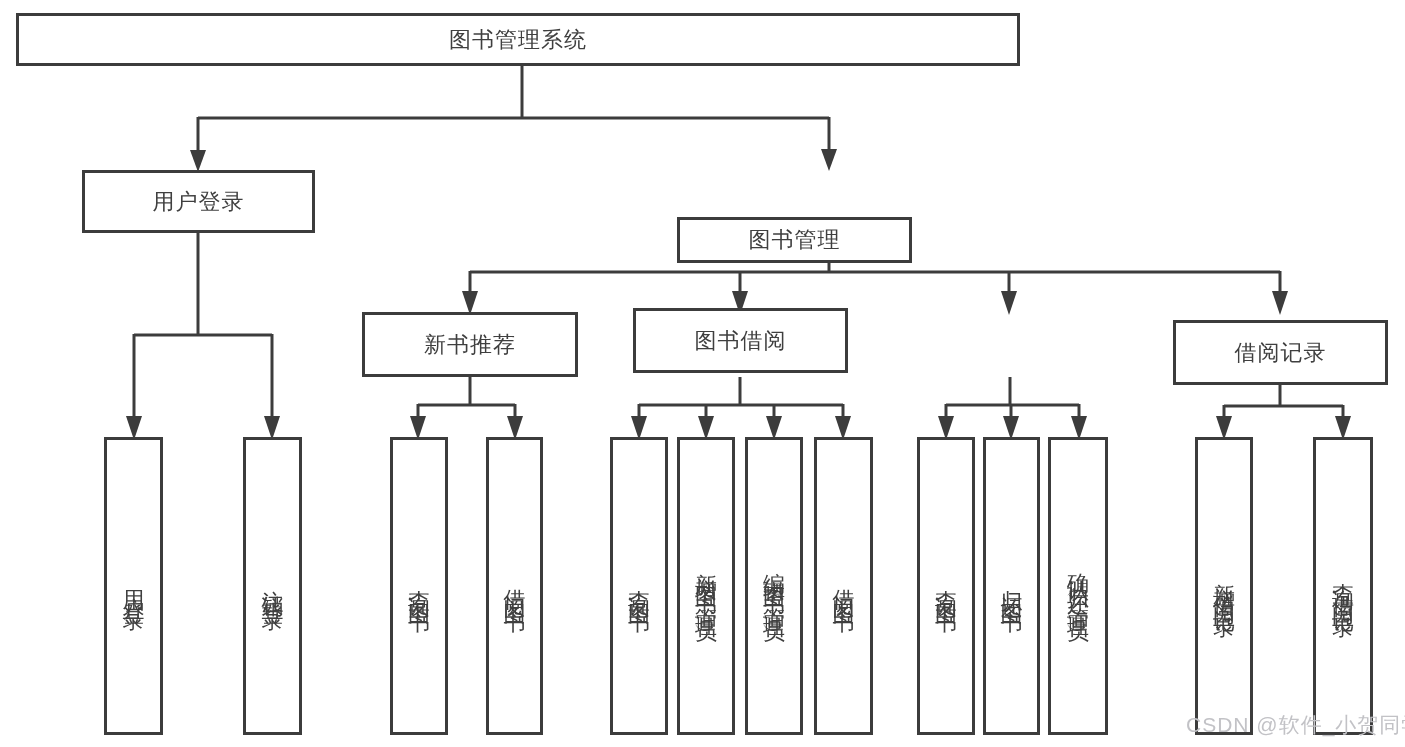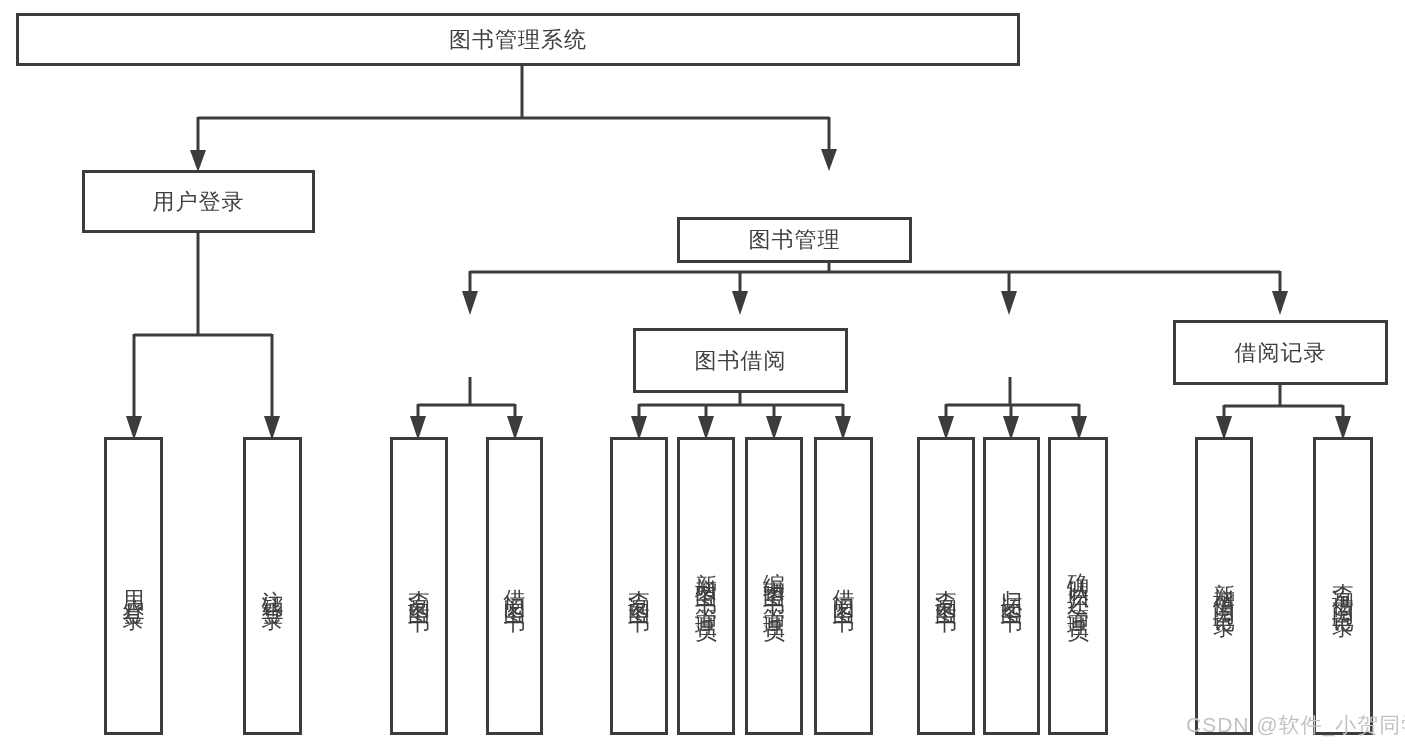--- a/index.html
+++ b/index.html
@@ -146,21 +146,24 @@
     <span>图书管理系统</span>
   </div>
 
   <div class="node hnode" style="left:82px; top:170px; width:233px; height:63px;">
     <span>用户登录</span>
   </div>
   <div class="node hnode" style="left:677px; top:169px; width:235px; height:46px;margin-top:48px;">
     <span>图书管理</span>
   </div>
 
-  <div class="node hnode" style="left:633px; top:328px; width:215px; height:65px;">
+  <div class="node hnode" style="left:362px; top:312px; width:216px; height:65px;">
+    <span>新书推荐</span>
+  </div>
+  <div class="node hnode" style="left:633px; top:308px; width:215px; height:65px;">
     <span>图书借阅</span>
   </div>
   <div class="node hnode" style="left:1173px; top:320px; width:215px; height:65px;">
     <span>借阅记录</span>
   </div>
 
   <div class="node vnode" style="left:104px; width:59px;">
     <span>用户登录</span>
   </div>
   <div class="node vnode" style="left:243px; width:59px;">

